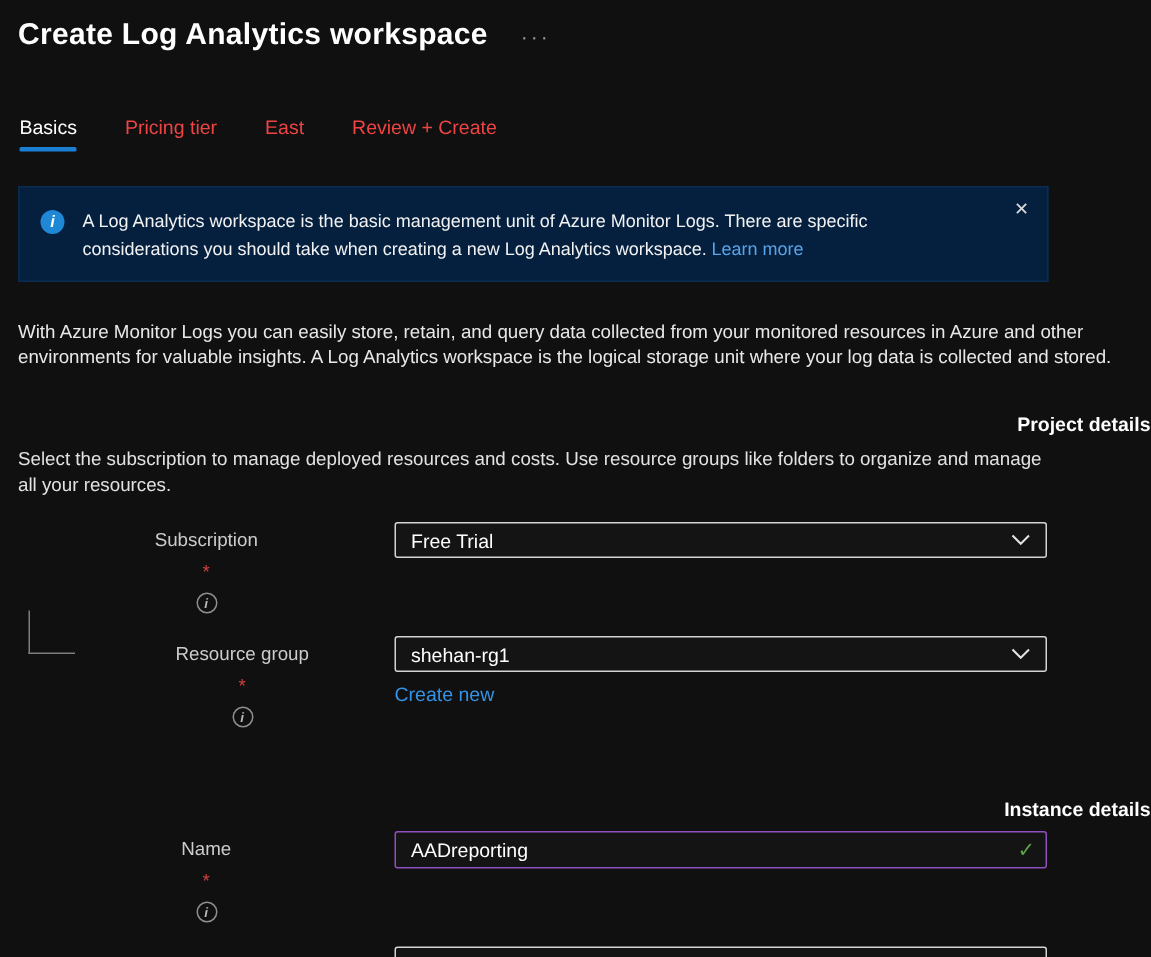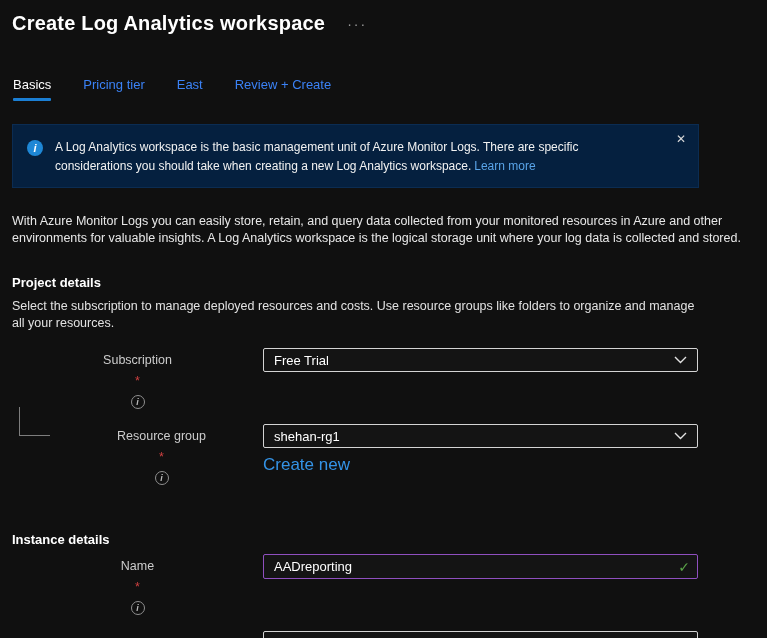--- a/index.html
+++ b/index.html
@@ -12,21 +12,21 @@
   }
   .screen { width:767px; height:638px; overflow:hidden; background:#101010; position:relative; padding:12px 0 12px 12px; }
 
   
   .title-row { display:flex; align-items:center; gap:18px; }
   .page-title { font-size:20px; font-weight:700; color:#ffffff; letter-spacing:.2px; }
   .more-options { color:#9a9a9a; font-size:14px; letter-spacing:2px; cursor:pointer; padding:0 4px; }
 
   
   .tabs { display:flex; gap:32px; margin-top:42px; padding-left:1px; }
-  .tab { font-size:13px; color:#3b82f6; padding-bottom:9px; position:relative; cursor:pointer; }
+  .tab { font-size:13px; color:#ef4444; padding-bottom:9px; position:relative; cursor:pointer; }
   .tab.active { color:#ffffff; font-weight:400; }
   .tab.active::after { content:""; position:absolute; left:0; right:0; bottom:0; height:3px; background:#1b7fd4; border-radius:1px; }
 
   
   .banner {
     margin-top:23px; width:687px; min-height:59px;
     background:#05203f; border:1px solid #0b2c52;
     display:flex; align-items:flex-start; padding:13px 12px 12px 14px; position:relative;
   }
   .banner-info-icon {
@@ -35,21 +35,21 @@
     color:#ffffff; font-size:11px; font-weight:700; font-style:italic; margin-top:2px;
   }
   .banner-text { font-size:12px; line-height:1.55; color:#f2f2f2; margin-left:12px; max-width:592px; }
   .banner-link { color:#59a4e8; text-decoration:none; margin-left:3px; cursor:pointer; }
   .banner-close { position:absolute; top:8px; right:12px; color:#d8d8d8; font-size:12px; cursor:pointer; line-height:1; }
 
   
   .intro { margin-top:25px; font-size:12.5px; line-height:1.38; color:#e8e8e8; max-width:747px; }
 
   
-  .section-heading { font-size:13px; font-weight:700; color:#ffffff; }
+  .section-heading { font-size:13px; font-weight:700; color:#ffffff;text-align:right; }
   .section-desc { margin-top:8px; font-size:12.5px; line-height:1.38; color:#e2e2e2; max-width:692px; }
   .project-details { margin-top:27px; }
   .instance-details { margin-top:47px; }
 
   
   .form-row { display:flex; align-items:flex-start; margin-top:16px; }
   .label-col { width:251px; display:flex; align-items:center; gap:7px; padding-top:5px; position:relative; font-size:12.5px; color:#cccccc;flex-direction:column; }
   .field-col { width:435px; }
   .required { color:#cf4040; font-size:12.5px; }
   .info-circle {
@@ -65,21 +65,21 @@
   }
   .chevron { display:flex; align-items:center; }
 
   
   .rg-row { margin-top:15px; }
   .rg-row .label-col { padding-left:48px; }
   .connector {
     position:absolute; left:7px; top:-17px; width:31px; height:29px;
     border-left:1px solid #7d7d7d; border-bottom:1px solid #7d7d7d;
   }
-  .create-new { display:inline-block; margin-top:7px; font-size:17px; color:#3493e6; text-decoration:none; cursor:pointer; }
+  .create-new { display:inline-block; margin-top:7px; font-size:13px; color:#3493e6; text-decoration:none; cursor:pointer; }
 
   
   .input-wrap { position:relative; }
   .text-input {
     width:435px; height:25px; background:#141414; border:1.5px solid #8f4fbf; border-radius:2px;
     color:#ffffff; font-size:13px; padding:0 26px 0 10px;
     font-family:"Liberation Sans","DejaVu Sans",sans-serif; outline:none;
   }
   .valid-check {
     position:absolute; right:8px; top:50%; transform:translateY(-50%);

